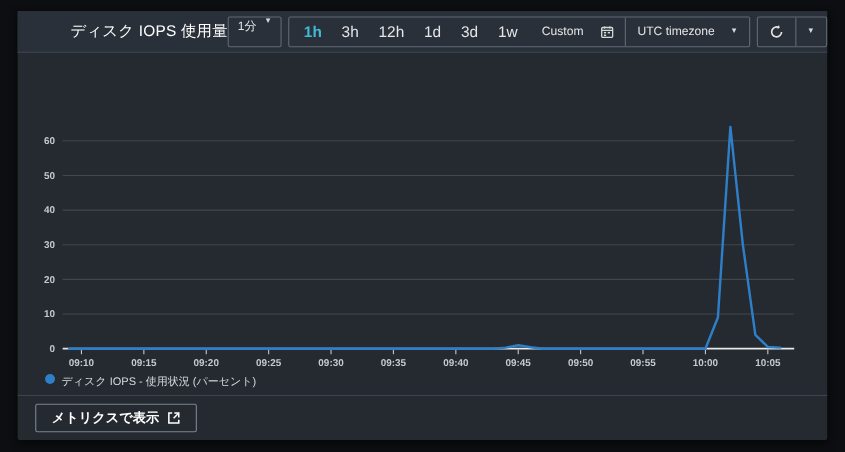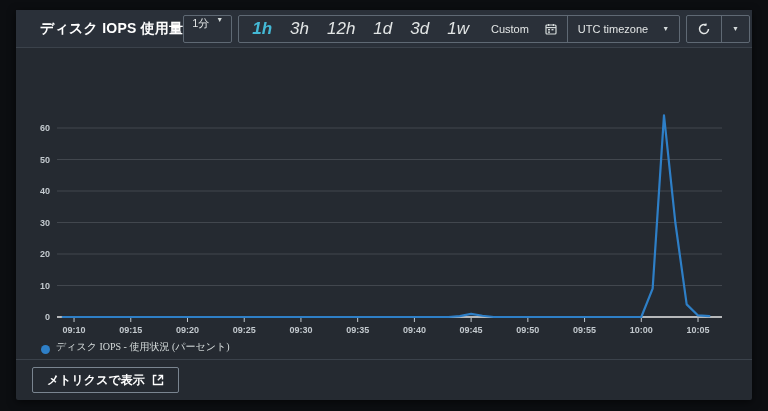--- a/index.html
+++ b/index.html
@@ -2,40 +2,40 @@
 <html><head>
 <meta charset="utf-8">
 <style>
   html,body{margin:0;padding:0;background:#0c0e11;width:768px;height:411px;overflow:hidden;
     font-family:"Liberation Sans",sans-serif;-webkit-font-smoothing:antialiased;}
   .dialog{position:absolute;left:16px;top:10px;width:736px;height:390px;background:#252a31;
     border-radius:2px;box-shadow:0 2px 8px rgba(0,0,0,.6);}
   
   .hdr{position:absolute;left:0;top:0;right:0;height:38px;background:#2a3039;
     border-bottom:1px solid #3b424b;display:flex;align-items:center;padding:0 14px 0 24px;box-sizing:border-box;}
-  .hdr-title{font-size:14px;font-weight:bold;color:#ffffff;letter-spacing:.2px;white-space:nowrap;}
+  .hdr-title{font-size:14px;font-weight:normal;color:#ffffff;letter-spacing:.2px;white-space:nowrap;margin-left:24px;}
   .hdr-controls{margin-left:auto;display:flex;align-items:center;gap:6px;}
   .ctl-box{height:26px;border:1px solid #5f6974;border-radius:2px;display:flex;
     padding:0 8px;color:#e3e6e6;font-size:11px;gap:7px;cursor:pointer;background:transparent;white-space:nowrap;}
   .caret{font-size:7px;color:#d5dbdb;line-height:1;}
   .range-group{height:26px;border:1px solid #5f6974;border-radius:2px;display:flex;align-items:center;}
   .range-links{display:flex;align-items:center;gap:0;padding:0 4px;}
-  .range-item{font-size:17px;color:#e3e6e6;padding:0 9px;cursor:pointer;white-space:nowrap;font-style:italic;}
+  .range-item{font-size:14px;color:#e3e6e6;padding:0 9px;cursor:pointer;white-space:nowrap;}
   .range-item.active{color:#44b9d6;font-weight:bold;}
   .custom{display:flex;align-items:center;gap:16px;padding:0 10px 0 9px;cursor:pointer;
     color:#e3e6e6;font-size:11px;white-space:nowrap;}
   .vdiv{width:1px;align-self:stretch;background:#5f6974;}
   .tz{display:flex;align-items:center;gap:14px;padding:0 10px;color:#e3e6e6;font-size:11px;cursor:pointer;white-space:nowrap;}
   .split{height:26px;border:1px solid #5f6974;border-radius:2px;display:flex;align-items:center;}
   .split-seg{padding:0 10px;display:flex;align-items:center;height:100%;cursor:pointer;}
   .x-btn{margin-left:6px;color:#d5dbdb;font-size:14px;cursor:pointer;padding:2px 6px;background:none;border:none;line-height:1;}
   
   .ylabel{position:absolute;left:24px;top:74px;font-size:10px;color:#d5dbdb;}
   #chart-svg{position:absolute;left:0;top:48px;}
-  .legend{position:absolute;left:25px;top:330px;display:flex;align-items:flex-end;gap:6px;font-family:Liberation Serif, serif;}
+  .legend{position:absolute;left:25px;top:330px;display:flex;align-items:flex-start;gap:6px;}
   .legend-dot{width:9px;height:9px;border-radius:50%;}
   .legend-label{font-size:10px;color:#d5dbdb;}
   
   .ftr{position:absolute;left:0;right:0;bottom:0;height:41px;border-top:1px solid #3b424b;
     display:flex;align-items:center;justify-content:space-between;gap:10px;padding:0 16px;box-sizing:border-box;}
   .btn{height:26px;border:1px solid #7a8590;border-radius:2px;background:transparent;color:#ffffff;
     font-size:12px;font-weight:bold;font-family:"Liberation Sans",sans-serif;
     display:flex;align-items:center;gap:7px;padding:0 14px;cursor:pointer;white-space:nowrap;}
   .icon-svg{display:block;}
 </style>

